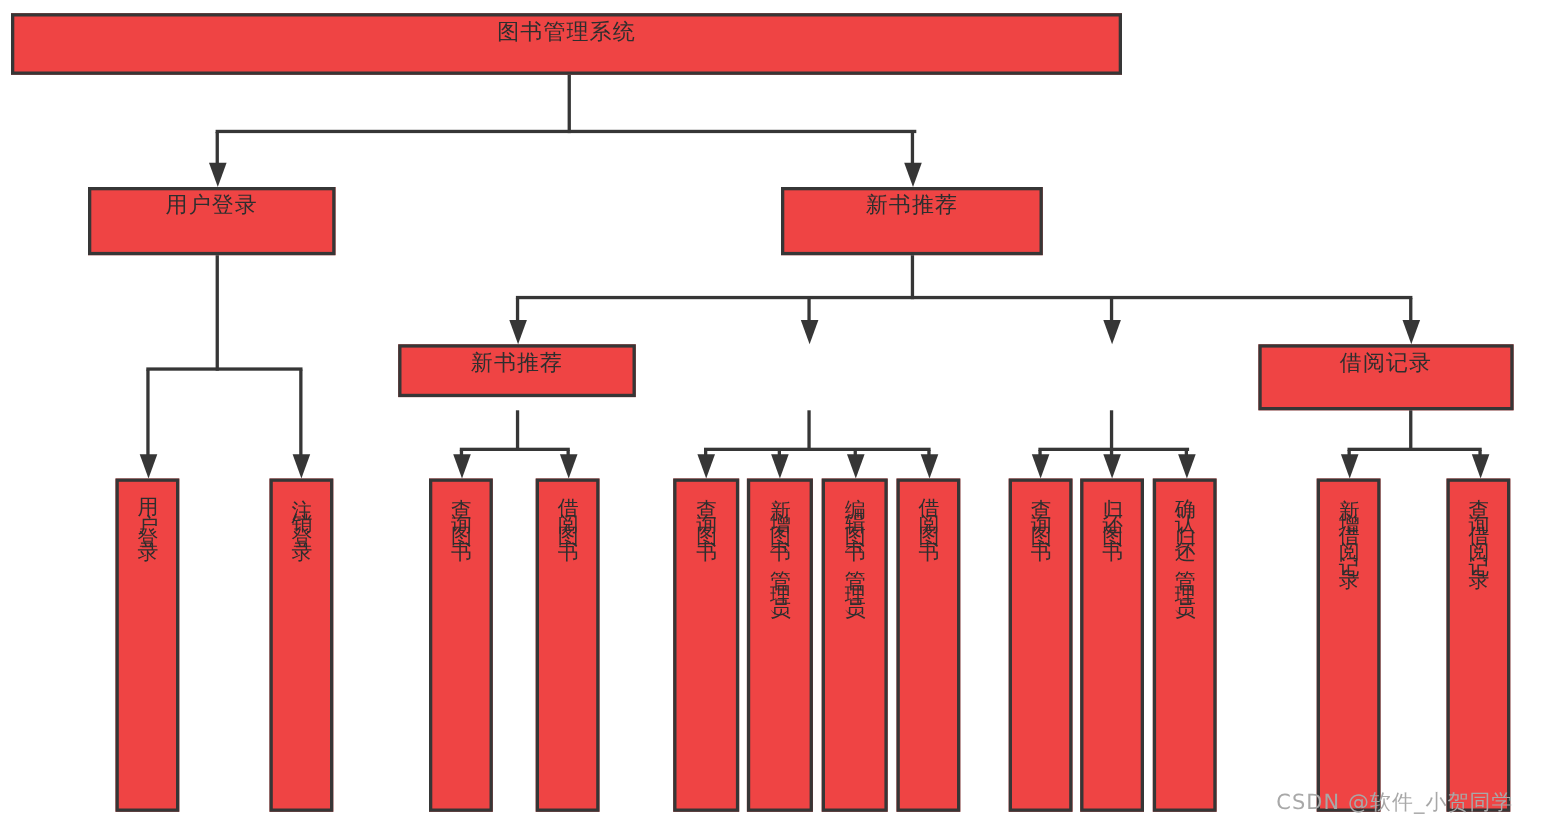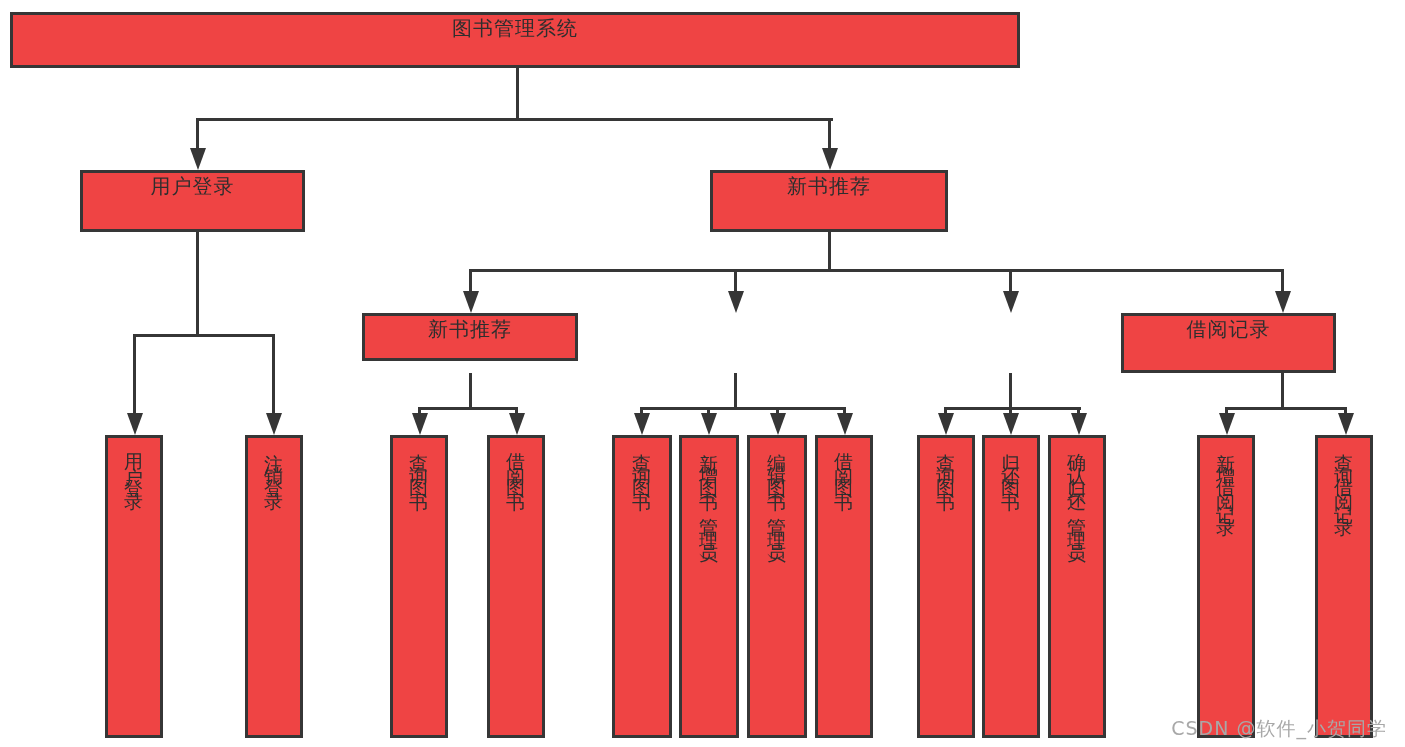--- a/index.html
+++ b/index.html
@@ -17,42 +17,42 @@
   .vbox span{
     writing-mode:vertical-rl;text-orientation:mixed;letter-spacing:13px;line-height:1;
     display:block;
   }
   .ln{position:absolute;background:var(--line);}
   .ar{
     position:absolute;width:0;height:0;
     border-left:8px solid transparent;border-right:8px solid transparent;
     border-top:22px solid var(--line);
   }
-  .wm{position:absolute;right:18px;bottom:5px;font-size:19px;color:var(--wm);letter-spacing:1px;}
+  .wm{position:absolute;right:29px;bottom:5px;font-size:19px;color:var(--wm);letter-spacing:1px;}
 </style>
 </head>
 <body>
 
 <div class="stage" style="--line: #363636; --text: #2e2e2e; --wm: #a8a8a8;">
 
   <div class="box hbox" style="left:10px;top:12px;width:1010px;height:56px">
     <span>图书管理系统</span>
   </div>
 
   <div class="box hbox" style="left:80px;top:170px;width:225px;height:62px">
     <span>用户登录</span>
   </div>
   <div class="box hbox" style="left:710px;top:170px;width:238px;height:62px">
     <span>新书推荐</span>
   </div>
 
   <div class="box hbox" style="left:362px;top:313px;width:216px;height:48px">
     <span>新书推荐</span>
   </div>
-  <div class="box hbox" style="left:1121px;top:313px;width:215px;height:60px">
+  <div class="box hbox" style="left:1144px;top:313px;width:232px;height:60px">
     <span>借阅记录</span>
   </div>
 
   <div class="box vbox" style="left:105px;top:435px;width:58px;height:303px">
     <span>用户登录</span>
   </div>
   <div class="box vbox" style="left:245px;top:435px;width:58px;height:303px">
     <span>注销登录</span>
   </div>
 

